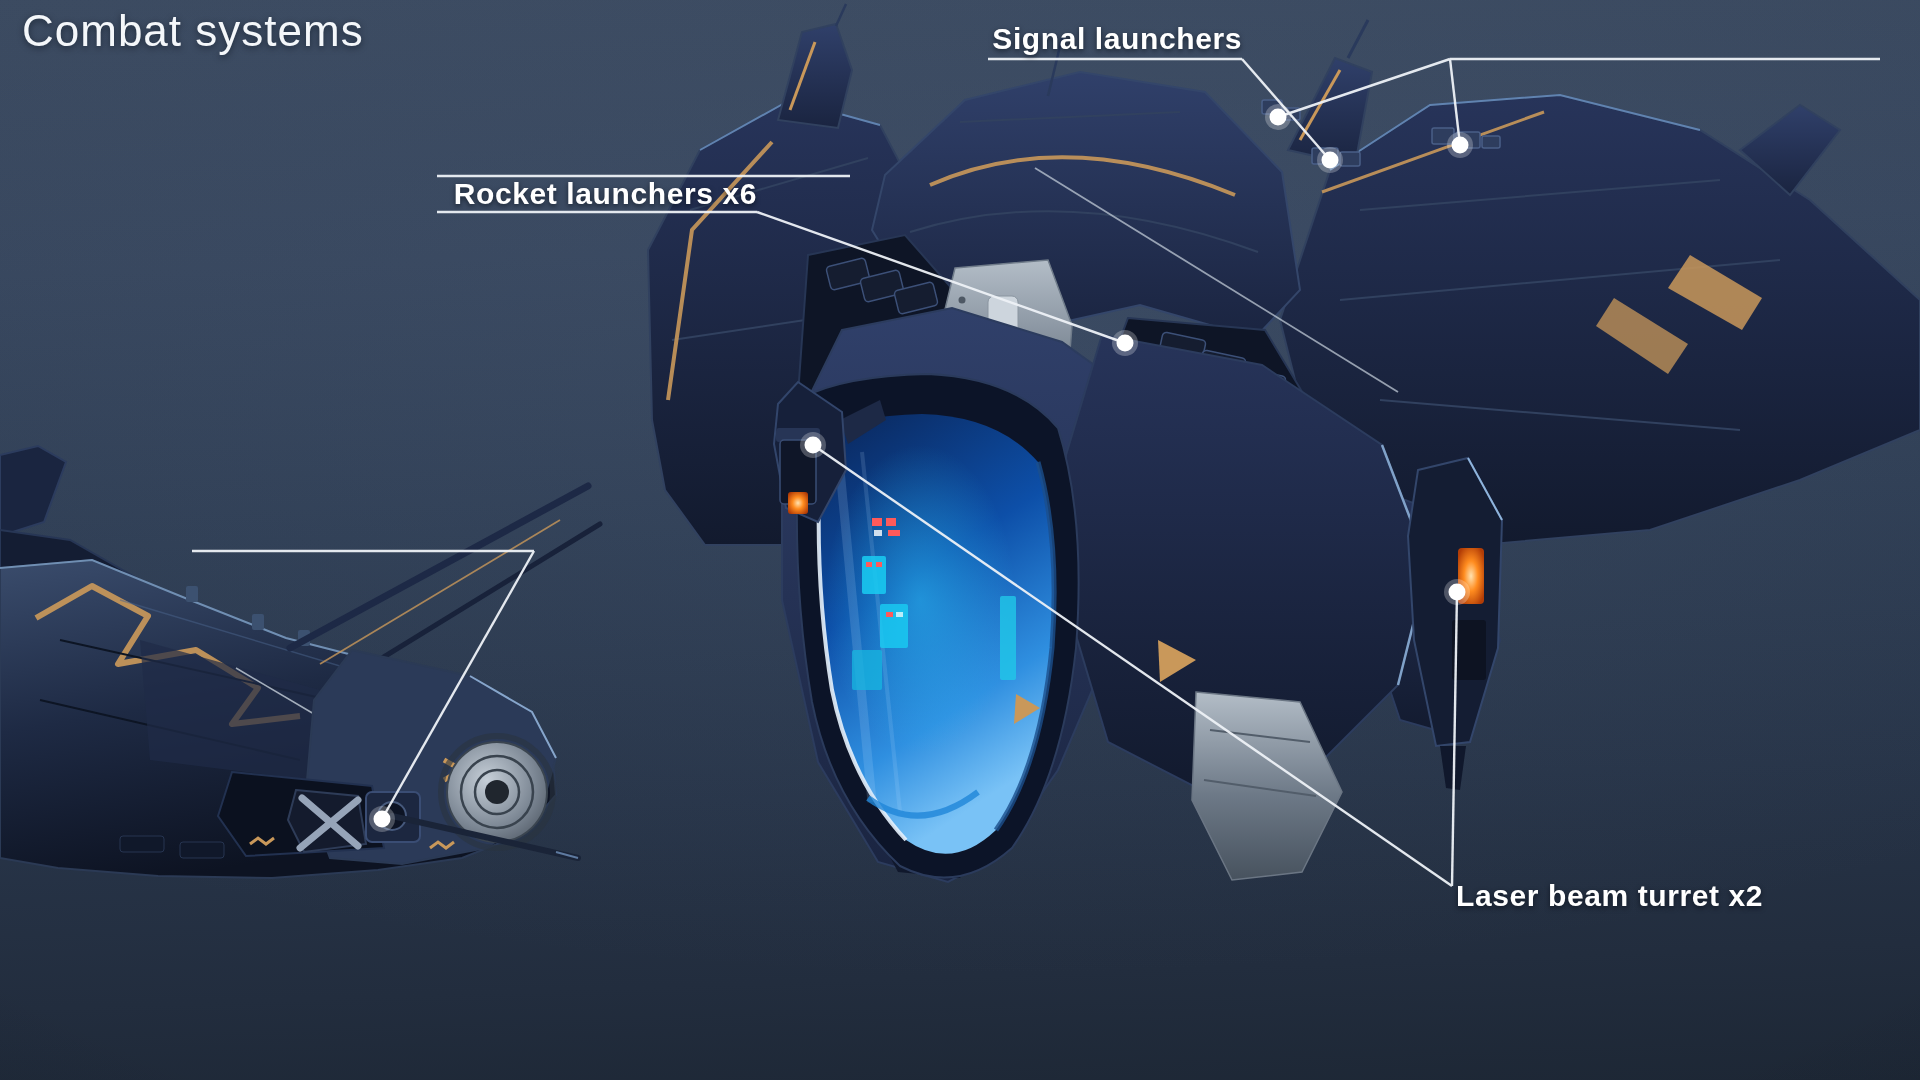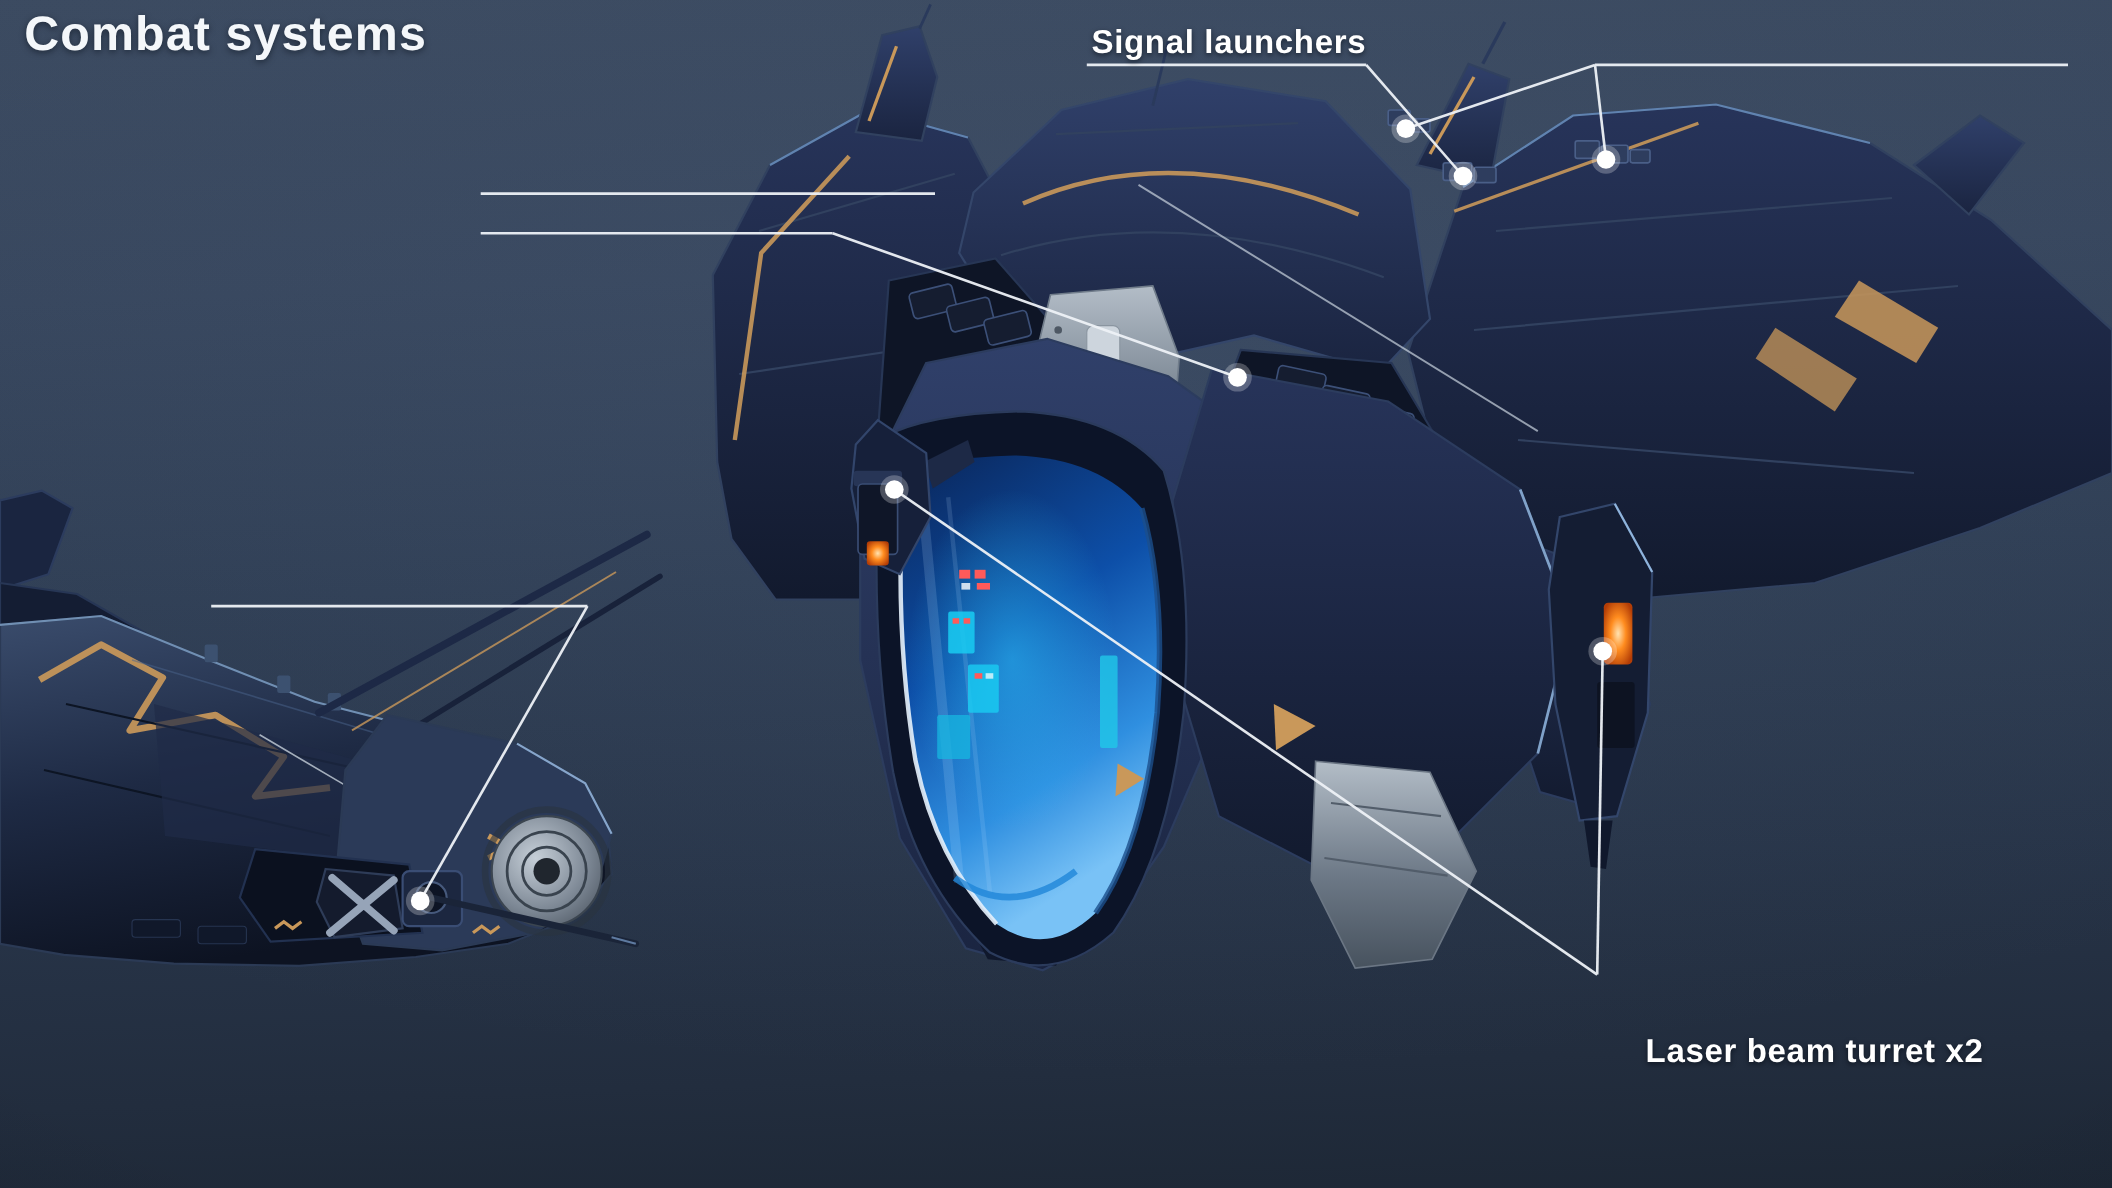--- a/index.html
+++ b/index.html
@@ -13,28 +13,28 @@
   .stage::after{
     content:"";position:absolute;inset:0;pointer-events:none;
     background:radial-gradient(125% 120% at 50% 45%, rgba(0,0,0,0) 55%, rgba(9,13,21,.45) 100%);
   }
   svg.scene{position:absolute;left:0;top:0;}
   .callout{
     position:absolute;color:#ffffff;font-weight:700;font-size:30px;letter-spacing:.6px;
     white-space:nowrap;text-shadow:0 2px 5px rgba(4,9,17,.6);z-index:5;
   }
   .page-title{
-    position:absolute;left:22px;top:6px;color:#f4f7fa;font-weight:700;font-size:44px;
+    position:absolute;left:22px;top:6px;color:#f4f7fa;font-weight:400;font-size:44px;
     letter-spacing:1px;white-space:nowrap;text-shadow:0 2px 6px rgba(4,9,17,.5);z-index:5;
   }
   .lbl-signal{right:678px;top:22px;}
   .lbl-counter{left:1452px;top:22px;}
   .lbl-rocket{right:1163px;top:177px;}
   .lbl-torpedo{right:1386px;top:513px;}
-  .lbl-laser{left:1456px;top:939px;margin-left:40px;}
+  .lbl-laser{left:1456px;top:879px;}
 </style>
 </head>
 <body>
 
 <div class="stage">
 
   <svg class="scene" width="1920" height="1080" viewBox="0 0 1920 1080">
     <defs>
       <linearGradient id="hullDark" x1="0" y1="0" x2="0" y2="1">
         <stop offset="0" stop-color="#27345a"></stop>
@@ -321,16 +321,17 @@
           <circle cx="1457" cy="592" r="8.5"></circle>
       </g>
     </g>
   </svg>
 
   <div class="page-title">Combat systems</div>
 
   <div class="callout lbl-signal">Signal launchers</div>
 
 
+  <div class="callout lbl-rocket">Rocket launchers x6</div>
 
 
   <div class="callout lbl-laser">Laser beam turret x2</div>
 </div>
 
 </body></html>

